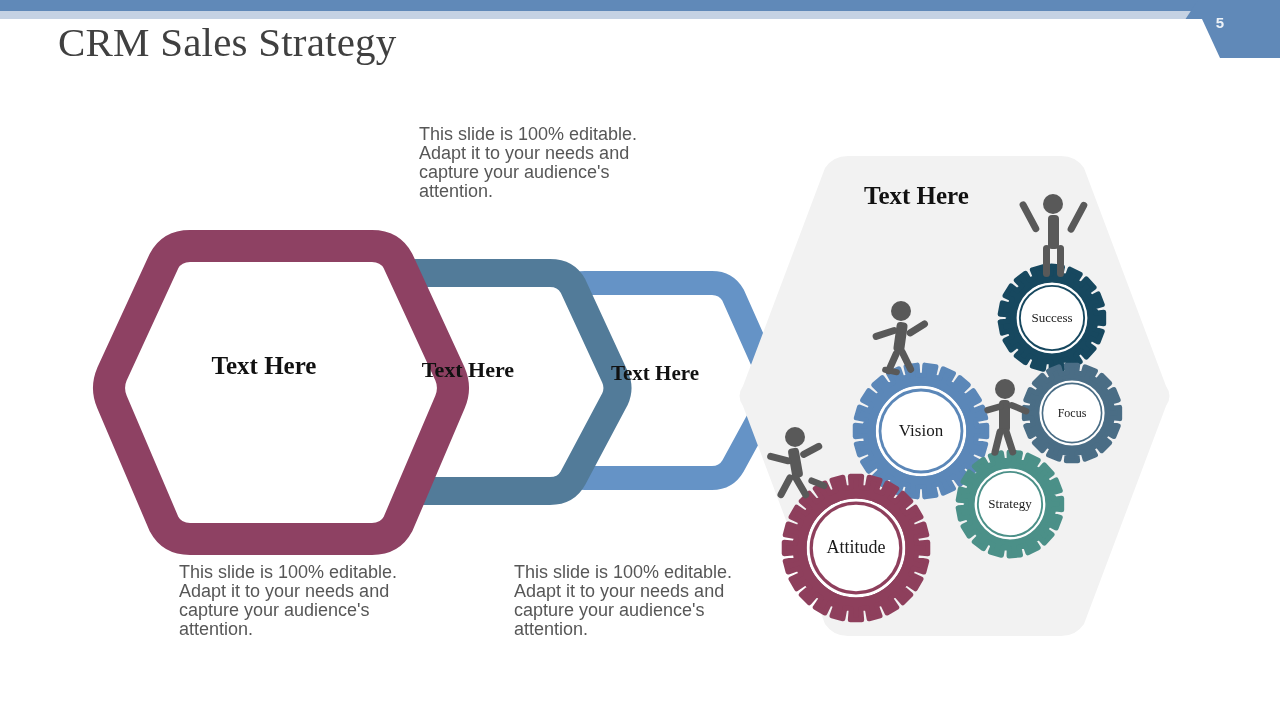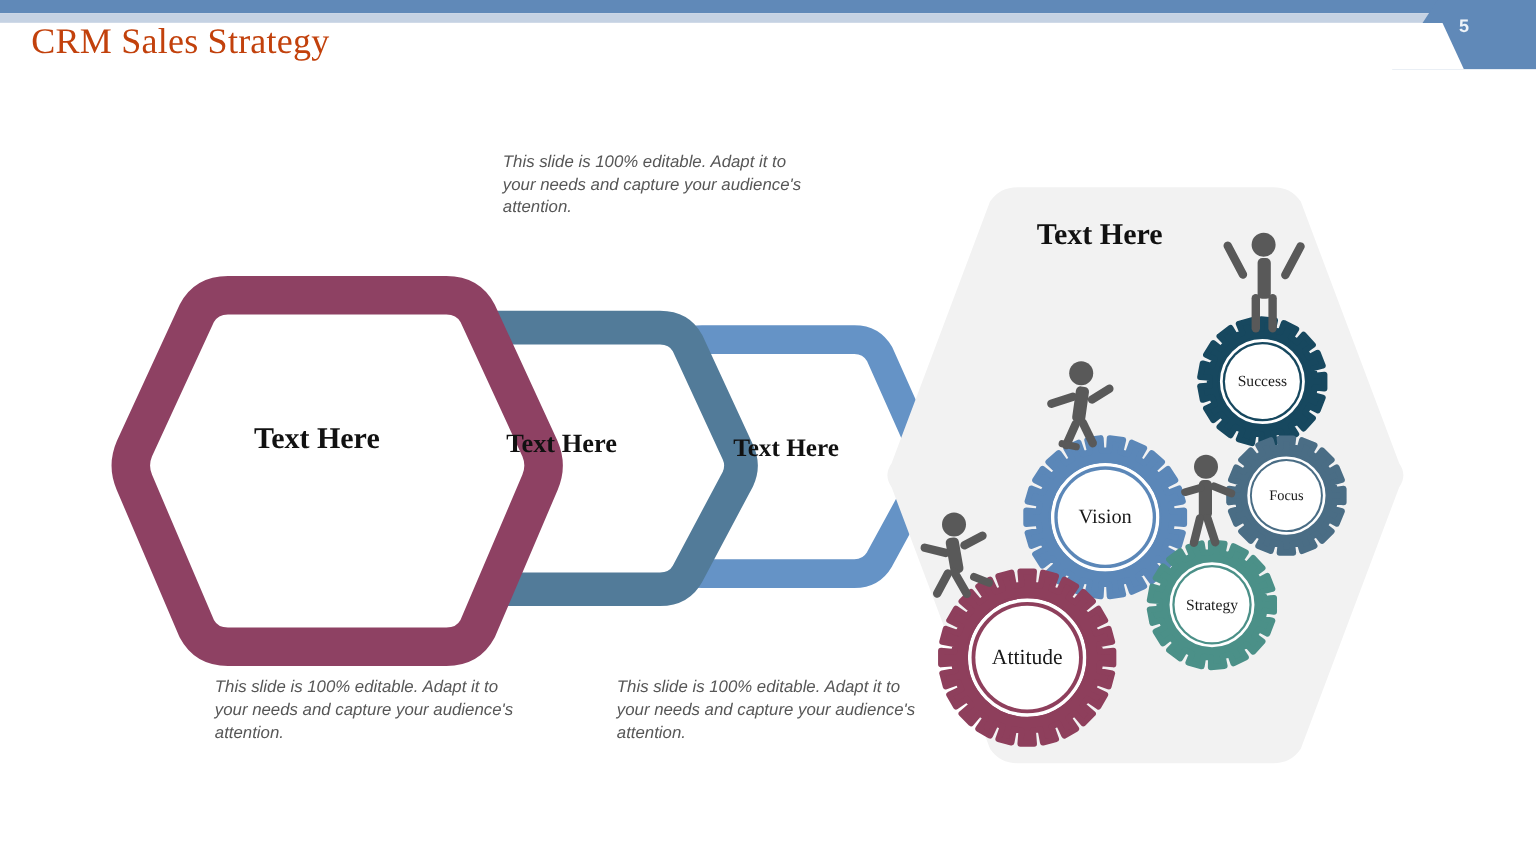--- a/index.html
+++ b/index.html
@@ -33,30 +33,30 @@
     font-family:"Liberation Sans", sans-serif;
   }
   .corner-white-wedge{
     position:absolute; right:60px; top:19px; width:120px; height:39px;
     background:#ffffff;
     clip-path:polygon(0 0, 102px 0, 120px 39px, 0 39px);
     z-index:5;
   }
   
   .slide-title{
-    position:absolute; left:26px; top:18px;
-    font-family:"Liberation Serif", serif;
-    font-size:30px; color:#c2410c; letter-spacing:0.2px;
+    position:absolute; left:58px; top:18px;
+    font-family:"Liberation Serif", serif;
+    font-size:41px; color:#404040; letter-spacing:0.2px;
     white-space:nowrap;
   }
   
   .para{
     position:absolute;
     font-family:"Liberation Sans", sans-serif;
-    font-size:14px; line-height:19px; color:#575757;font-style:italic;
+    font-size:18px; line-height:19px; color:#575757;
   }
   .para-top   { left:419px; top:125px; width:252px; }
   .para-bot-1 { left:179px; top:563px; width:252px; }
   .para-bot-2 { left:514px; top:563px; width:252px; }
 
   
   .hex-stage{ position:absolute; left:0; top:0; width:1280px; height:720px; }
 
   
   .bg-hex{

